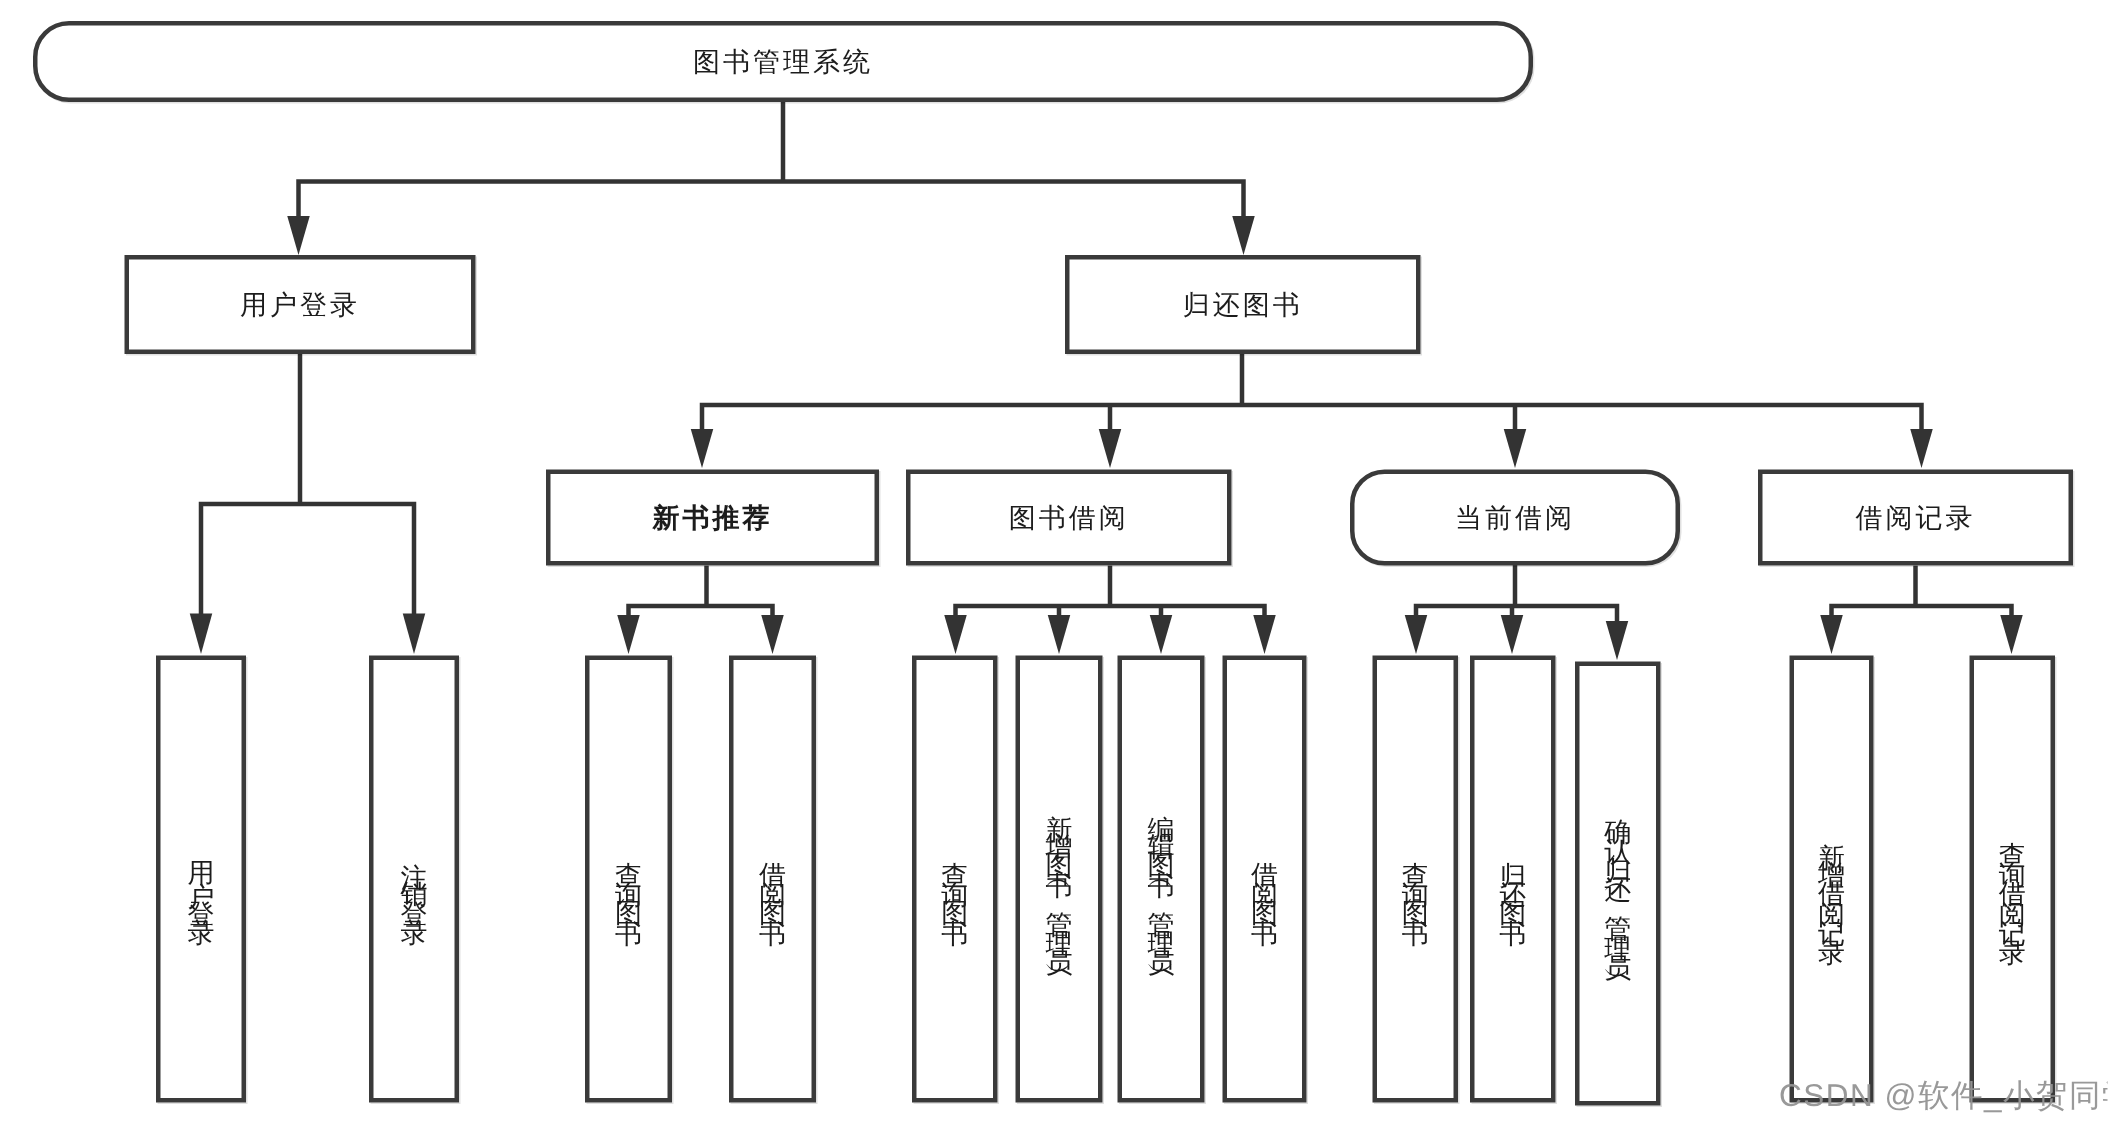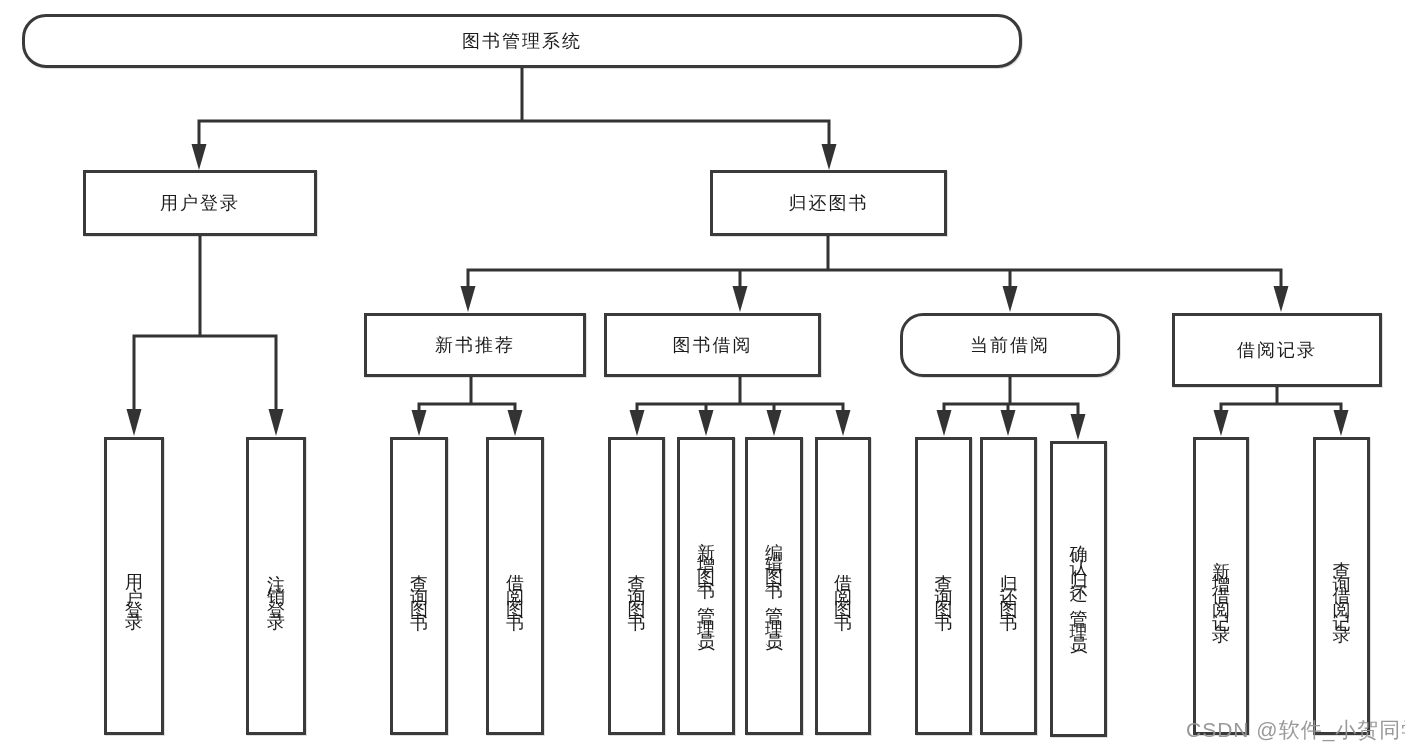--- a/index.html
+++ b/index.html
@@ -68,24 +68,24 @@
       <polygon points="1221,436 1213.5,410 1228.5,410"></polygon>
       <polygon points="1341,436 1333.5,410 1348.5,410"></polygon>
     </g>
   </svg>
 
   <div class="node" style="left:22px;top:14px;width:1000px;height:54px;border-radius:24px;">图书管理系统</div>
 
   <div class="node" style="left:83px;top:170px;width:234px;height:66px;">用户登录</div>
   <div class="node" style="left:710px;top:170px;width:237px;height:66px;">归还图书</div>
 
-  <div class="node" style="left:364px;top:313px;width:222px;height:64px;">新书推荐</div>
+  <div class="node" style="left:364px;top:313px;width:222px;height:64px;font-weight:bold;">新书推荐</div>
   <div class="node" style="left:604px;top:313px;width:217px;height:64px;">图书借阅</div>
   <div class="node" style="left:900px;top:313px;width:220px;height:64px;border-radius:23px;">当前借阅</div>
-  <div class="node" style="left:1172px;top:313px;width:210px;height:74px;">借阅记录</div>
+  <div class="node" style="left:1172px;top:313px;width:210px;height:64px;">借阅记录</div>
 
   <div class="node leaf" style="left:104px;top:437px;width:60px;height:298px;">用户登录</div>
   <div class="node leaf" style="left:246px;top:437px;width:60px;height:298px;">注销登录</div>
 
   <div class="node leaf" style="left:390px;top:437px;width:58px;height:298px;">查询图书</div>
   <div class="node leaf" style="left:486px;top:437px;width:58px;height:298px;">借阅图书</div>
 
   <div class="node leaf" style="left:608px;top:437px;width:57px;height:298px;">查询图书</div>
   <div class="node leaf" style="left:677px;top:437px;width:58px;height:298px;">新增图书（管理员）</div>
   <div class="node leaf" style="left:745px;top:437px;width:58px;height:298px;">编辑图书（管理员）</div>

